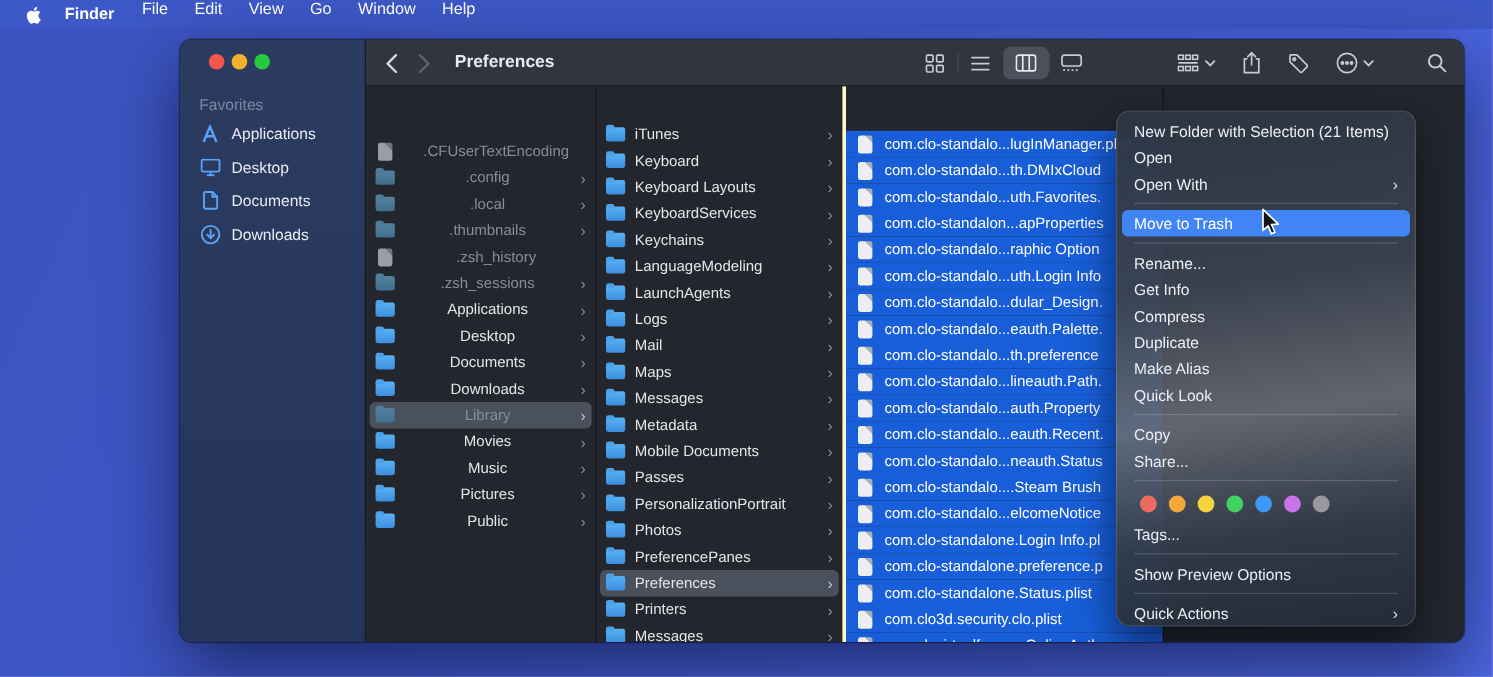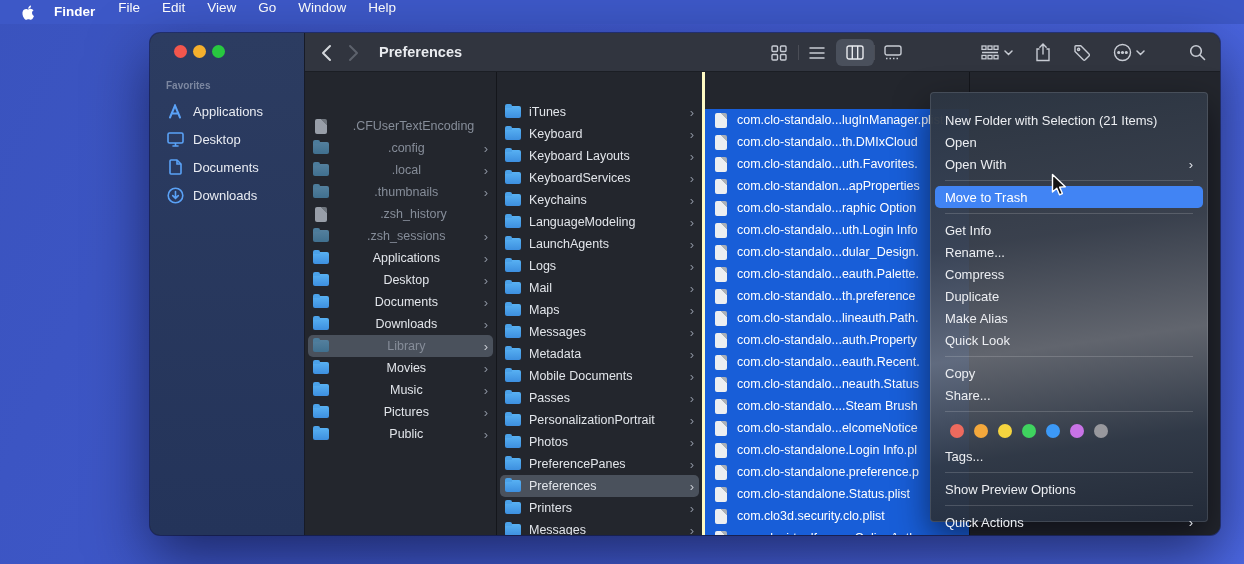--- a/index.html
+++ b/index.html
@@ -17,21 +17,21 @@
   
   .window { position:absolute; left:150px; top:33px; width:1070px; height:502px;
     border-radius:10px; overflow:hidden; background:#23262d;
     box-shadow:0 22px 60px rgba(0,0,20,.55), 0 0 0 1px rgba(0,0,0,.4); }
 
   
   .sidebar { position:absolute; left:0; top:0; width:155px; height:502px;
     background:linear-gradient(#2c3c61,#24345a); border-right:1px solid #171b27; }
   .traffic { position:absolute; left:24px; top:12px; display:flex; gap:6px; }
   .tl { width:13px; height:13px; border-radius:50%; }
-  .favorites-title { position:absolute; left:16px; top:47px; font-size:10px; font-weight:700; color:#7c87a0; }
+  .favorites-title { position:absolute; left:16px; top:47px; font-size:13px; font-weight:400; color:#7c87a0; }
   .side-list { position:absolute; left:6px; top:64px; right:4px; }
   .side-row { display:flex; align-items:center; height:28px; padding-left:10px; gap:9px;
     color:#e8ebf2; font-size:13px; border-radius:6px; }
   .side-ic { width:18px; height:18px; display:flex; align-items:center; justify-content:center; color:#5aa2f7; }
 
   
   .toolbar { position:absolute; left:155px; top:0; width:915px; height:39px;
     background:#31353f; border-bottom:1px solid #1b1e24; }
   .nav { position:absolute; left:16px; top:0; height:39px; display:flex; align-items:center; gap:16px; }
   .navbtn { font-size:20px; line-height:1; }
@@ -65,22 +65,22 @@
     background:linear-gradient(#58b1f3,#3d8fdf); }
   .fld::before { content:""; position:absolute; left:0; top:-2.5px; width:7px; height:4px;
     border-radius:2px 2px 0 0; background:#4ba2e9; }
   .fld.dimf { background:linear-gradient(#54809e,#40708f); }
   .fld.dimf::before { background:#4c7c9b; }
   .doc { width:12px; height:15px; border-radius:2px; margin:0 2px; flex:0 0 auto;
     background:linear-gradient(225deg, #aab0b8 0 4.5px, #eceef1 0); }
   .doc.dimd { background:linear-gradient(225deg, #70767e 0 4.5px, #989ea8 0); }
 
   
-  .cmenu { position:absolute; left:780px; top:59px; width:278px; height:430px;
-    border-radius:4px; padding-top:17px;
+  .cmenu { position:absolute; left:780px; top:59px; width:250px; height:430px;
+    border-radius:12px; padding-top:6px;
     background:linear-gradient(172deg, rgba(44,53,66,.97) 0%, rgba(59,66,79,.95) 34%,
       rgba(104,108,117,.9) 58%, rgba(49,58,72,.96) 80%, rgba(35,43,57,.97) 100%);
     box-shadow:0 14px 34px rgba(0,0,10,.55), 0 0 0 1px rgba(255,255,255,.12) inset; }
   .mi { height:22px; display:flex; align-items:center; margin:0 5px; padding:0 10px;
     color:#eceef2; font-size:13px; border-radius:5px; }
   .mi .mi-label { flex:1 1 auto; }
   .mi .mi-chev { font-size:13px; color:#dfe2e8; }
   .mi.hl { background:#4184f4; color:#fff; }
   .msep { height:1px; background:rgba(255,255,255,.16); margin:5px 15px; }
   .mtags { height:28px; display:flex; align-items:center; gap:10px; padding-left:20px; }
@@ -525,24 +525,24 @@
       <div class="mi">
         <span class="mi-label">Open With</span>
         <span class="mi-chev">›</span>
       </div>
       <div class="msep"></div>
       <div class="mi hl">
         <span class="mi-label">Move to Trash</span>
       </div>
       <div class="msep"></div>
       <div class="mi">
+        <span class="mi-label">Rename...</span>
+      </div>
+      <div class="mi">
         <span class="mi-label">Get Info</span>
-      </div>
-      <div class="mi">
-        <span class="mi-label">Rename...</span>
       </div>
       <div class="mi">
         <span class="mi-label">Compress</span>
       </div>
       <div class="mi">
         <span class="mi-label">Duplicate</span>
       </div>
       <div class="mi">
         <span class="mi-label">Make Alias</span>
       </div>

